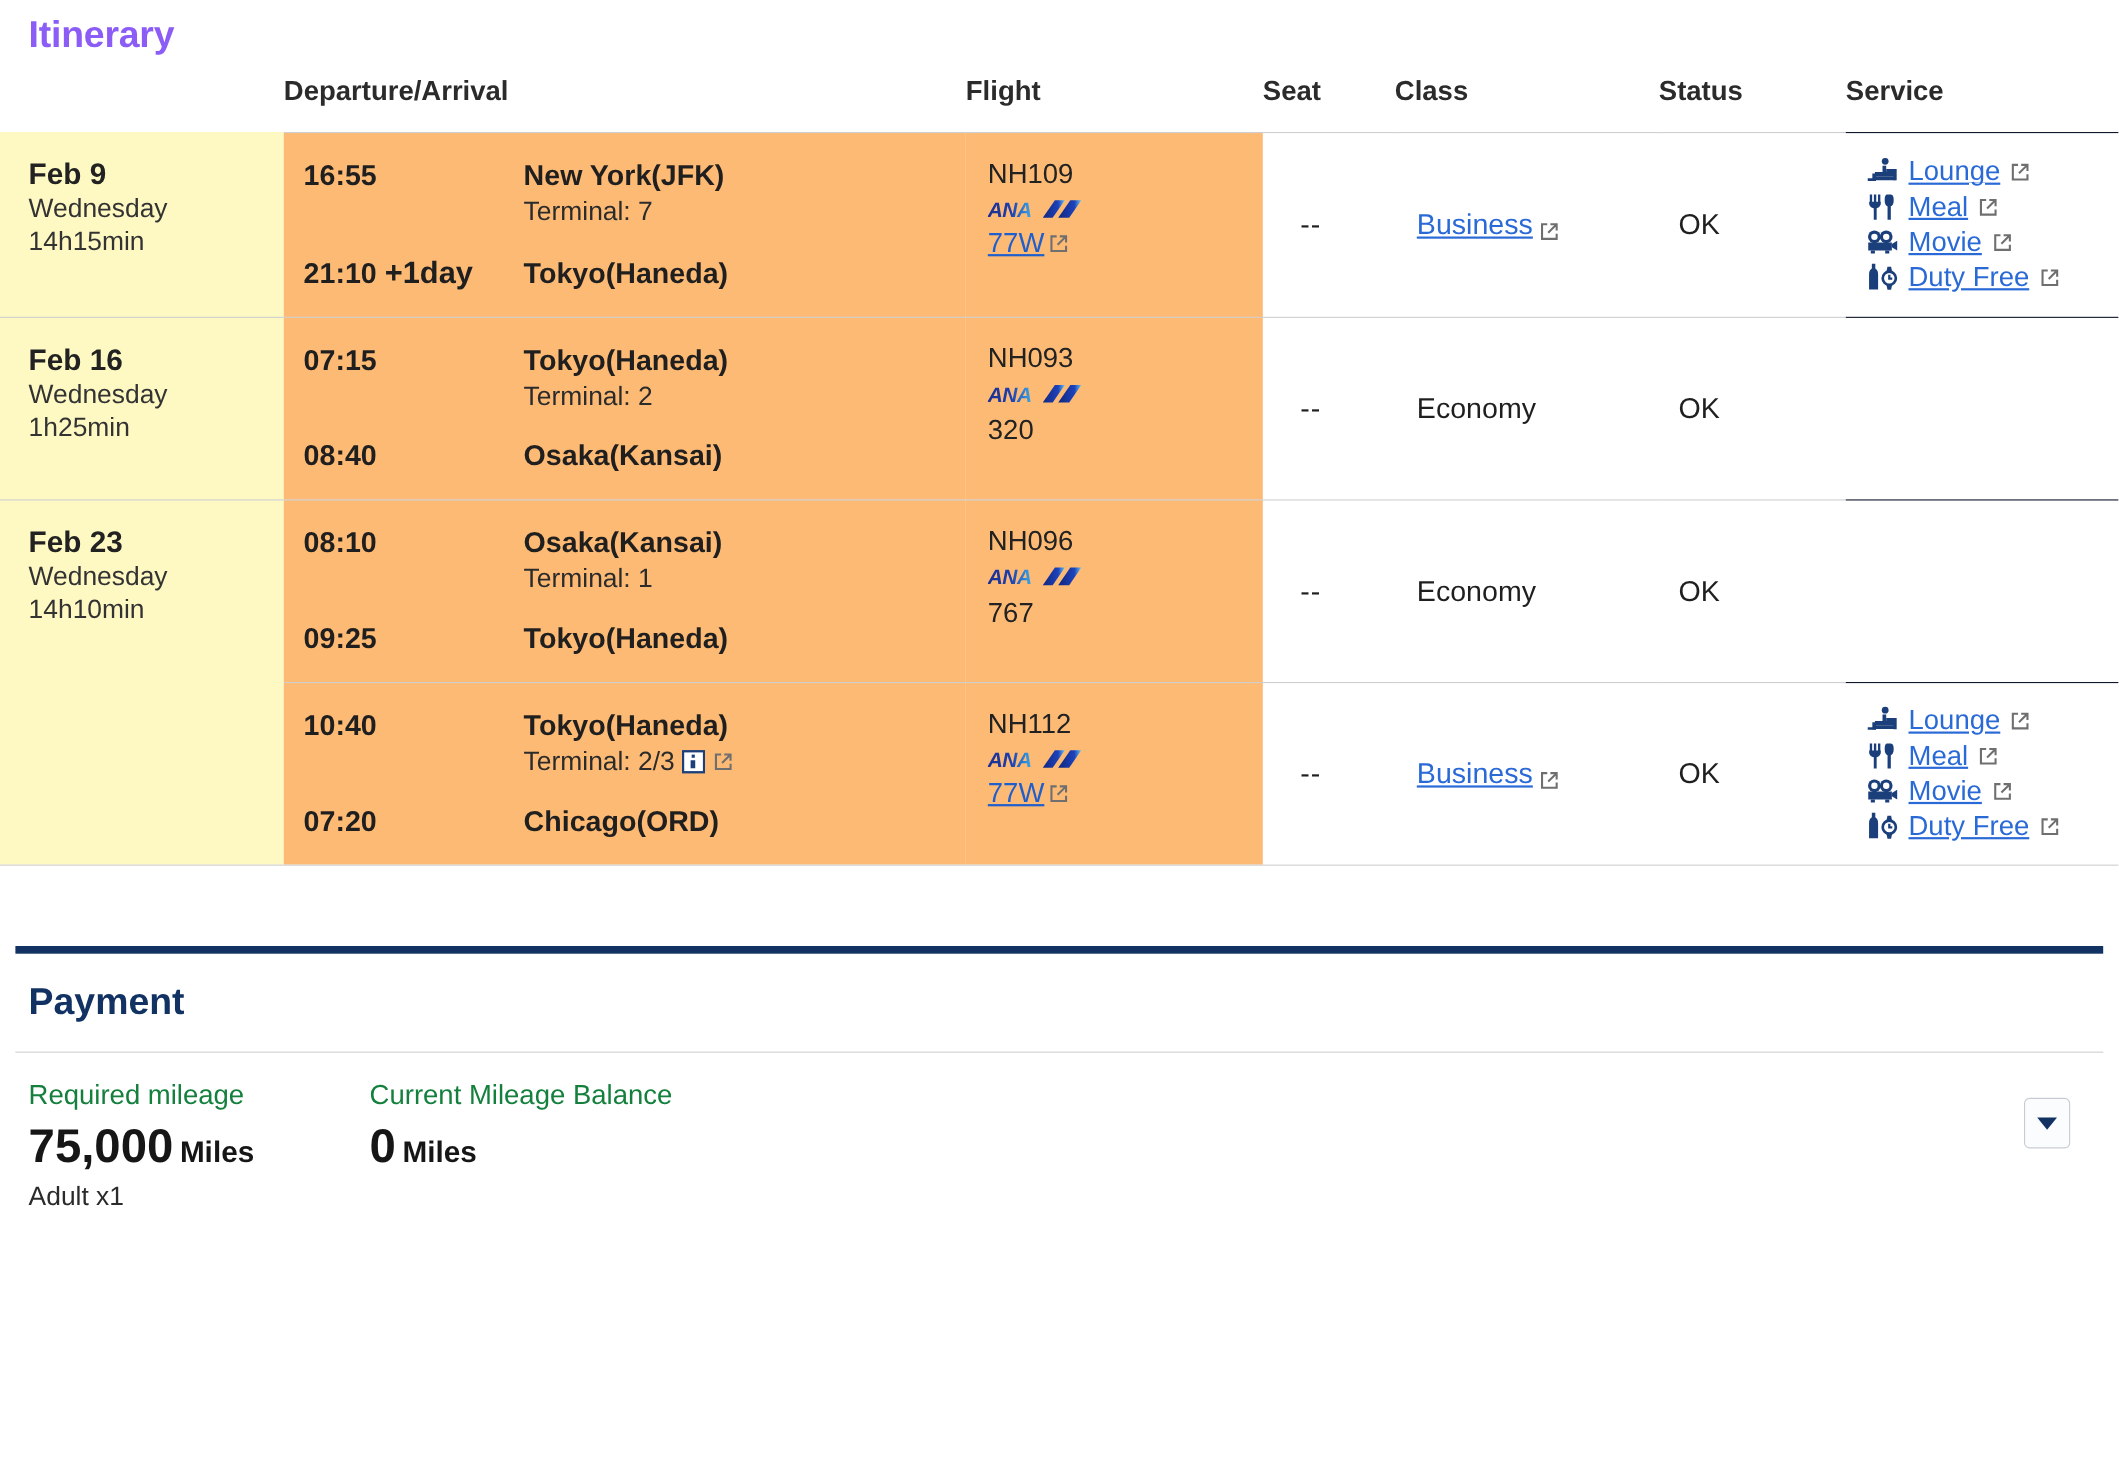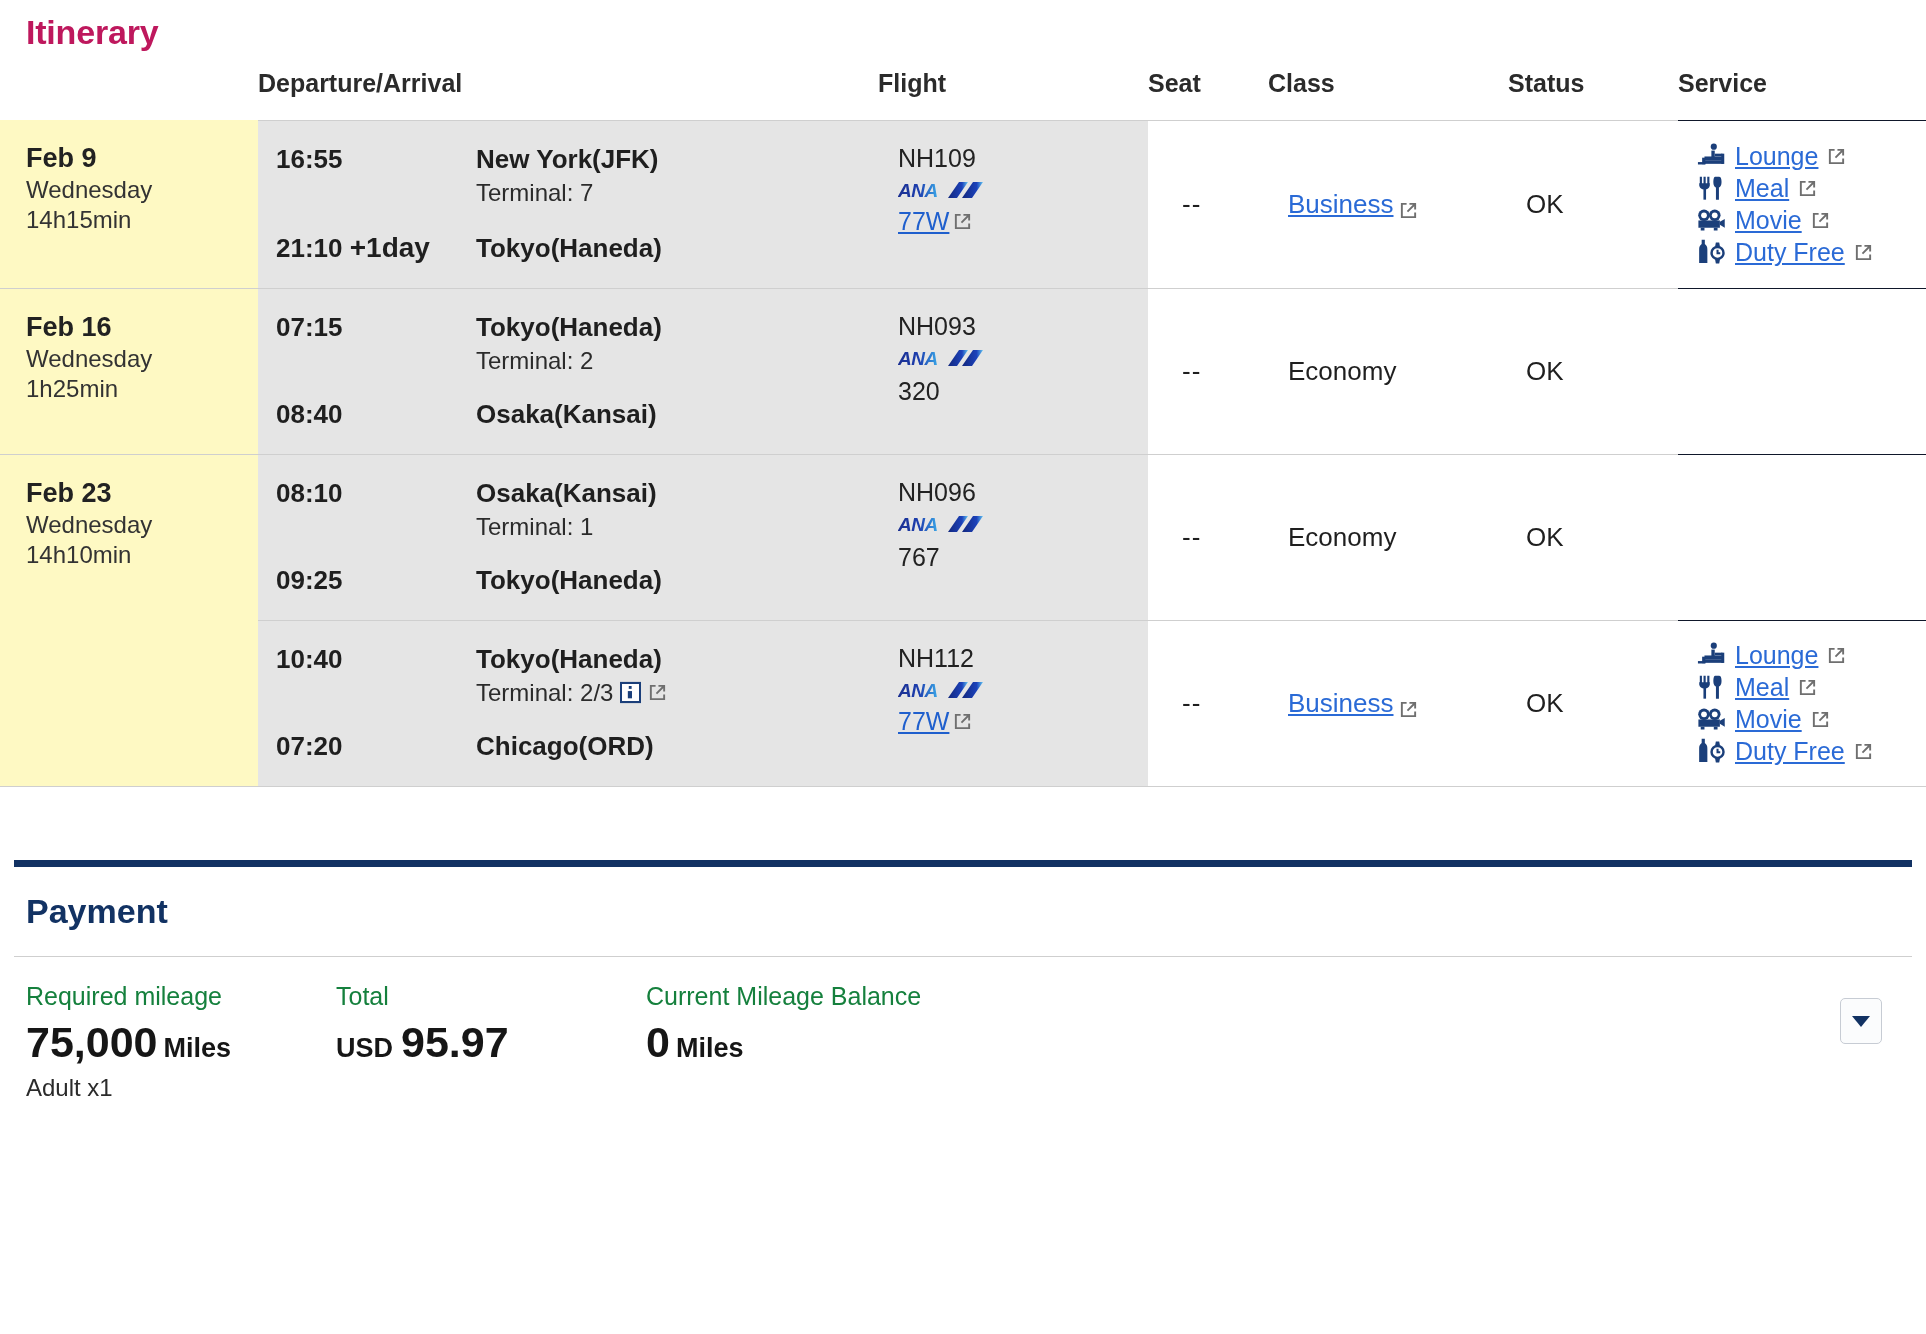--- a/index.html
+++ b/index.html
@@ -11,21 +11,21 @@
     width: 1926px;
     height: 1334px;
     font-family: "Liberation Sans", sans-serif;
     color: #222222;
     overflow: hidden;
     position: relative;
   }
 
   
   .section-title {
-    color: #be185d;
+    color: #8b5cf6;
     font-size: 34px;
     font-weight: bold;
     letter-spacing: -0.2px;
     padding: 12px 0 0 26px;
     margin: 0;
     line-height: 1.2;
   }
 
   table.itin {
     width: 1926px;
@@ -74,21 +74,21 @@
     font-size: 24px;
     color: #333;
     line-height: 1.26;
     font-weight: normal;
   }
 
   td.seg {
     vertical-align: top;
     border-top: 1px solid #cfcfcf;
     padding: 22px 0 22px 0;
-    background: #e5e5e5;
+    background: #fdba74;
   }
 
   
   .da-wrap { padding-left: 18px; }
   .da-line {
     display: flex;
     align-items: baseline;
     line-height: 1.3;
   }
   .da-time {
@@ -691,26 +691,20 @@
 
 <div class="pay-body">
   <div class="pay-col c1">
     <div class="pay-label">Required mileage</div>
     <div class="pay-value">
       <span class="pay-big">75,000</span><span class="pay-unit">Miles</span>
     </div>
     <div class="pay-note">Adult x1</div>
   </div>
 
-  <div class="pay-col c2">
-    <div class="pay-label">Total</div>
-    <div class="pay-value">
-      <span class="pay-cur">USD</span><span class="pay-big">95.97</span>
-    </div>
-  </div>
 
   <div class="pay-col c3">
     <div class="pay-label">Current Mileage Balance</div>
     <div class="pay-value">
       <span class="pay-big">0</span><span class="pay-unit">Miles</span>
     </div>
   </div>
 
   <div class="dropdown-btn">
     <span class="caret"></span>

